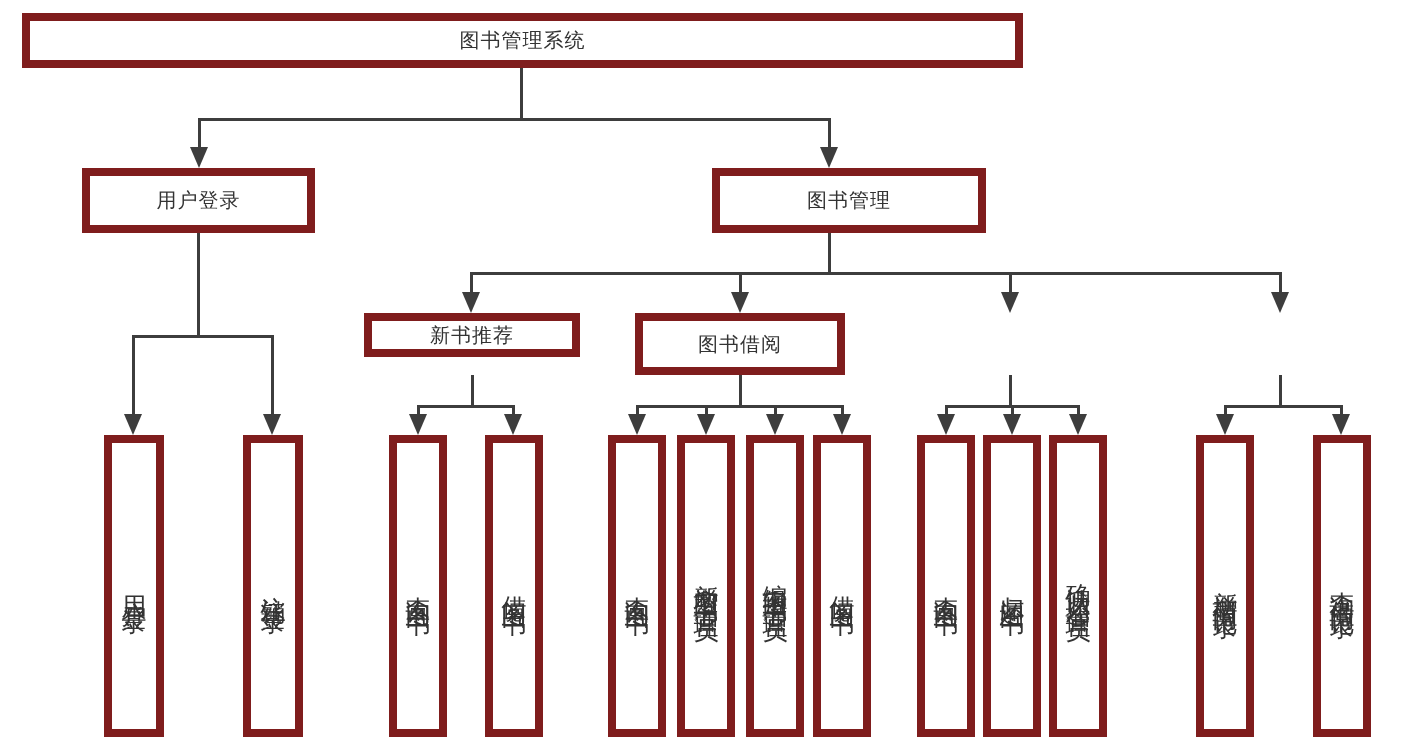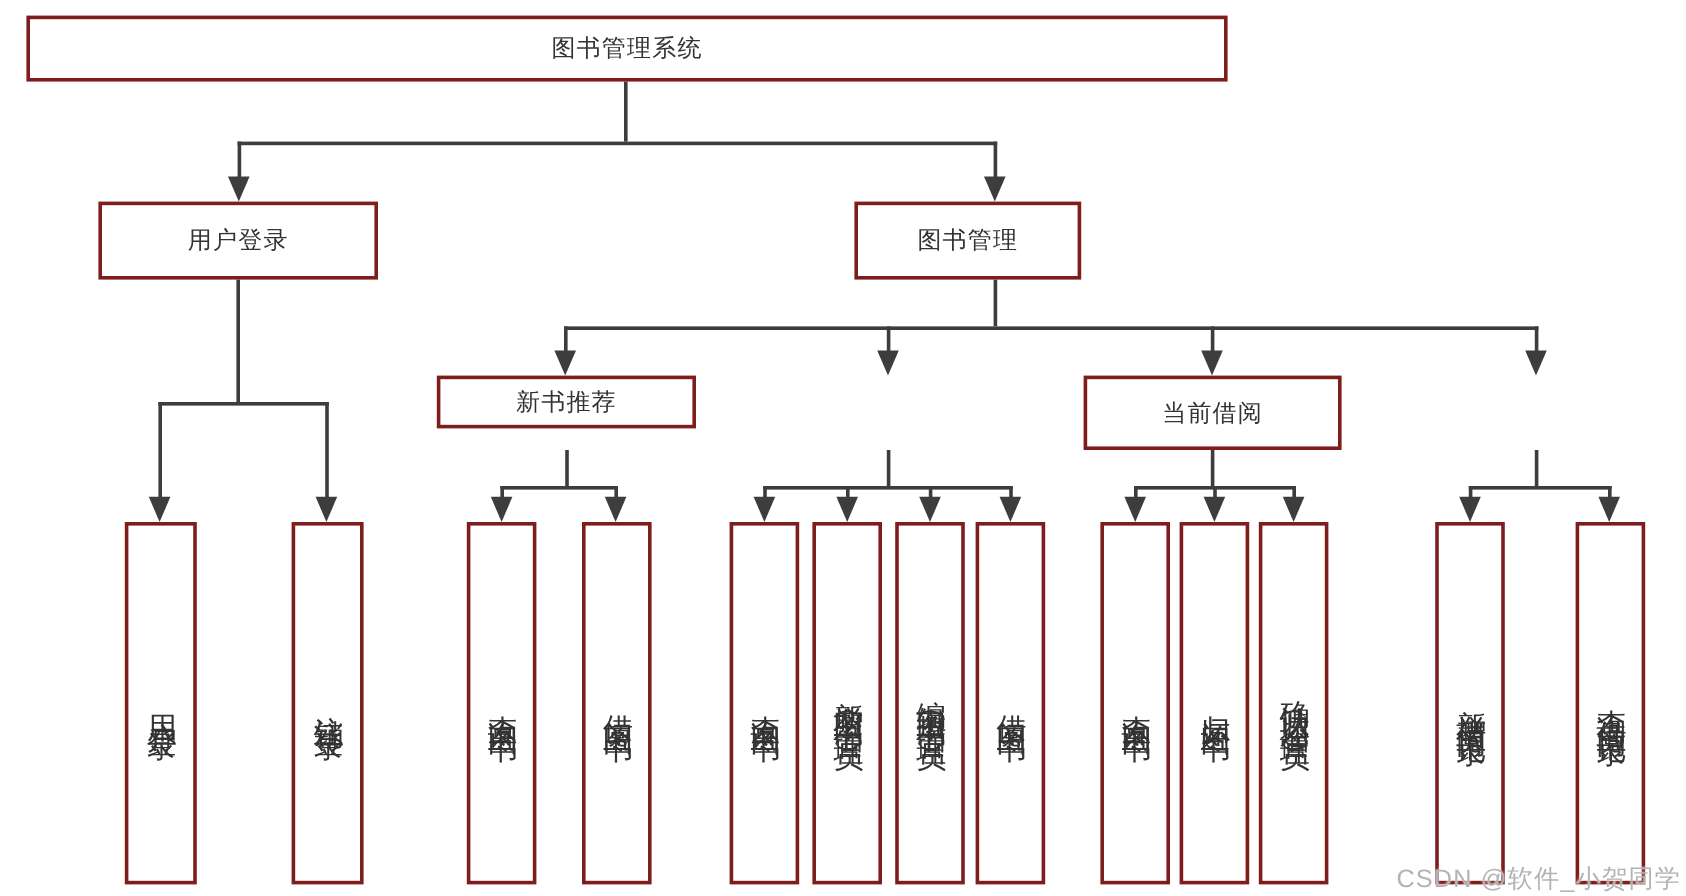--- a/index.html
+++ b/index.html
@@ -6,21 +6,21 @@
   #canvas{
     position:relative;
     width:1405px;height:747px;
     background:#ffffff;
     overflow:hidden;
     font-family:"Liberation Sans","DejaVu Sans",sans-serif;
   }
   .box{
     position:absolute;
     background:#fff;
-    border:3px solid #7f1d1d;
+    border:8px solid #7f1d1d;
     box-sizing:border-box;
     display:flex;
     align-items:center;
     justify-content:center;
     color:#333333;
     font-size:20px;
     letter-spacing:1px;
   }
   .leaf{
     font-size:25px;
@@ -67,21 +67,21 @@
   <div class="vline" style="left:520px;top:68px;height:50px;"></div>
   <div class="hline" style="left:198px;top:118px;width:633px;"></div>
   <div class="vline" style="left:198px;top:118px;height:32px;"></div>
   <div class="arrow" style="left:190px;top:147px;"></div>
   <div class="vline" style="left:828px;top:118px;height:32px;"></div>
   <div class="arrow" style="left:820px;top:147px;"></div>
 
   <div class="box" style="left:82px;top:168px;width:233px;height:65px;">
     <span>用户登录</span>
   </div>
-  <div class="box" style="left:712px;top:168px;width:189px;height:65px;">
+  <div class="box" style="left:712px;top:168px;width:274px;height:65px;">
     <span>图书管理</span>
   </div>
 
   <div class="vline" style="left:197px;top:233px;height:102px;"></div>
   <div class="hline" style="left:132px;top:335px;width:142px;"></div>
   <div class="vline" style="left:132px;top:335px;height:82px;"></div>
   <div class="arrow" style="left:124px;top:414px;"></div>
   <div class="vline" style="left:271px;top:335px;height:82px;"></div>
   <div class="arrow" style="left:263px;top:414px;"></div>
 
@@ -92,22 +92,22 @@
   <div class="vline" style="left:739px;top:272px;height:24px;"></div>
   <div class="arrow" style="left:731px;top:292px;"></div>
   <div class="vline" style="left:1009px;top:272px;height:24px;"></div>
   <div class="arrow" style="left:1001px;top:292px;"></div>
   <div class="vline" style="left:1279px;top:272px;height:24px;"></div>
   <div class="arrow" style="left:1271px;top:292px;"></div>
 
   <div class="box" style="left:364px;top:313px;width:216px;height:44px;">
     <span>新书推荐</span>
   </div>
-  <div class="box" style="left:903px;top:313px;width:215px;height:62px;">
-    <span>当前借阅</span>
+  <div class="box" style="left:635px;top:313px;width:210px;height:62px;">
+    <span>图书借阅</span>
   </div>
 
   <div class="vline" style="left:471px;top:375px;height:30px;"></div>
   <div class="hline" style="left:417px;top:405px;width:98px;"></div>
   <div class="vline" style="left:417px;top:405px;height:12px;"></div>
   <div class="arrow" style="left:409px;top:414px;"></div>
   <div class="vline" style="left:512px;top:405px;height:12px;"></div>
   <div class="arrow" style="left:504px;top:414px;"></div>
 
   <div class="vline" style="left:739px;top:375px;height:30px;"></div>
@@ -174,15 +174,14 @@
     <span class="vtext">确认归还（管理员）</span>
   </div>
 
   <div class="box leaf" style="left:1196px;top:435px;width:58px;height:302px;">
     <span class="vtext">新增借阅记录</span>
   </div>
   <div class="box leaf" style="left:1313px;top:435px;width:58px;height:302px;">
     <span class="vtext">查询借阅记录</span>
   </div>
 
-  <div class="watermark">CSDN @软件_小贺同学</div>
 
 </div>
 
 </body></html>

